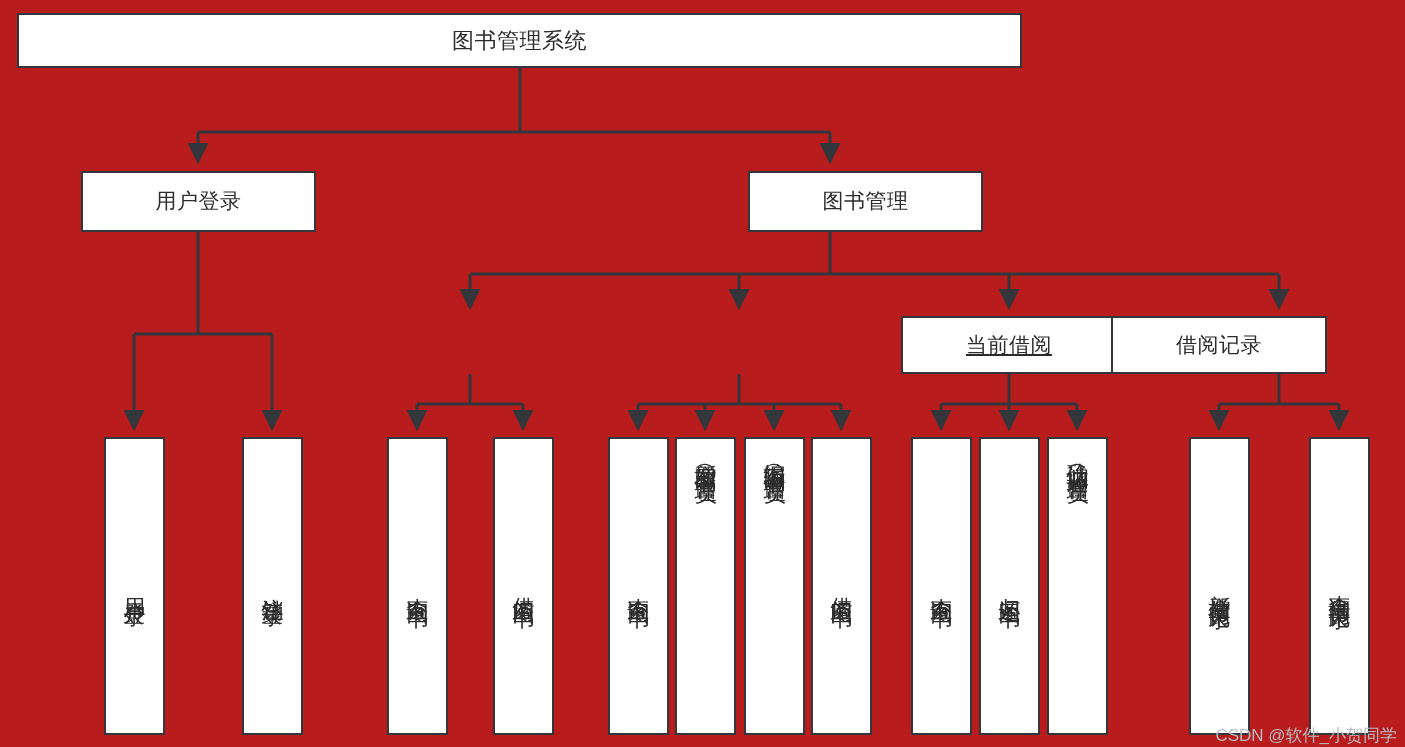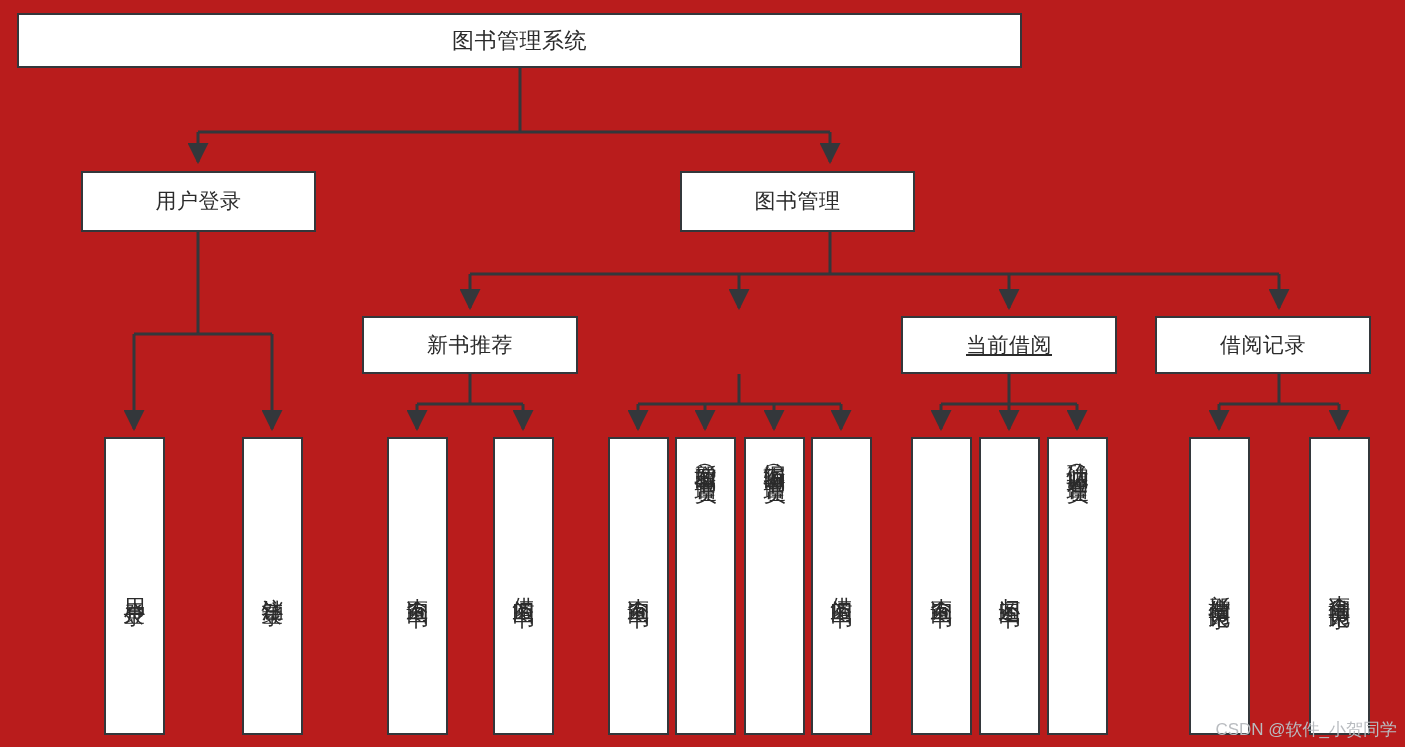--- a/index.html
+++ b/index.html
@@ -59,21 +59,21 @@
     text-align: left;
   }
   .node.vert.mid {
     align-items: center;
     padding-top: 0;
   }
   #title-node .lbl { font-size: 22px; }
   #watermark {
     position: absolute;
     right: 8px;
-    bottom: 6px;
+    bottom: 0;
     font-size: 17px;
     color: #b9bcc0;
     z-index: 6;
     white-space: nowrap;
   }
 </style>
 </head>
 <body>
 
 <div id="canvas">
@@ -128,31 +128,28 @@
     </g>
   </svg>
 
   <div class="node horiz" id="title-node" style="left:17px; top:13px; width:1005px; height:55px;">
     <span class="lbl">图书管理系统</span>
   </div>
 
   <div class="node horiz" style="left:81px; top:171px; width:235px; height:61px;">
     <span class="lbl">用户登录</span>
   </div>
-  <div class="node horiz" style="left:680px; top:171px; width:235px; height:61px;">
+  <div class="node horiz" style="left:748px; top:171px; width:235px; height:61px;">
     <span class="lbl">图书管理</span>
   </div>
 
-  <div class="node horiz" style="left:362px; top:316px; width:216px; height:58px;">
-    <span class="lbl">新书推荐</span>
-  </div>
   <div class="node horiz" style="left:901px; top:316px; width:216px; height:58px;text-decoration:underline;">
     <span class="lbl">当前借阅</span>
   </div>
-  <div class="node horiz" style="left:1155px; top:316px; width:216px; height:58px;">
+  <div class="node horiz" style="left:1111px; top:316px; width:216px; height:58px;">
     <span class="lbl">借阅记录</span>
   </div>
 
   <div class="node vert mid" style="left:104px; top:437px; width:61px; height:298px;">
     <span class="lbl">用户登录</span>
   </div>
   <div class="node vert mid" style="left:242px; top:437px; width:61px; height:298px;">
     <span class="lbl">注销登录</span>
   </div>
 

